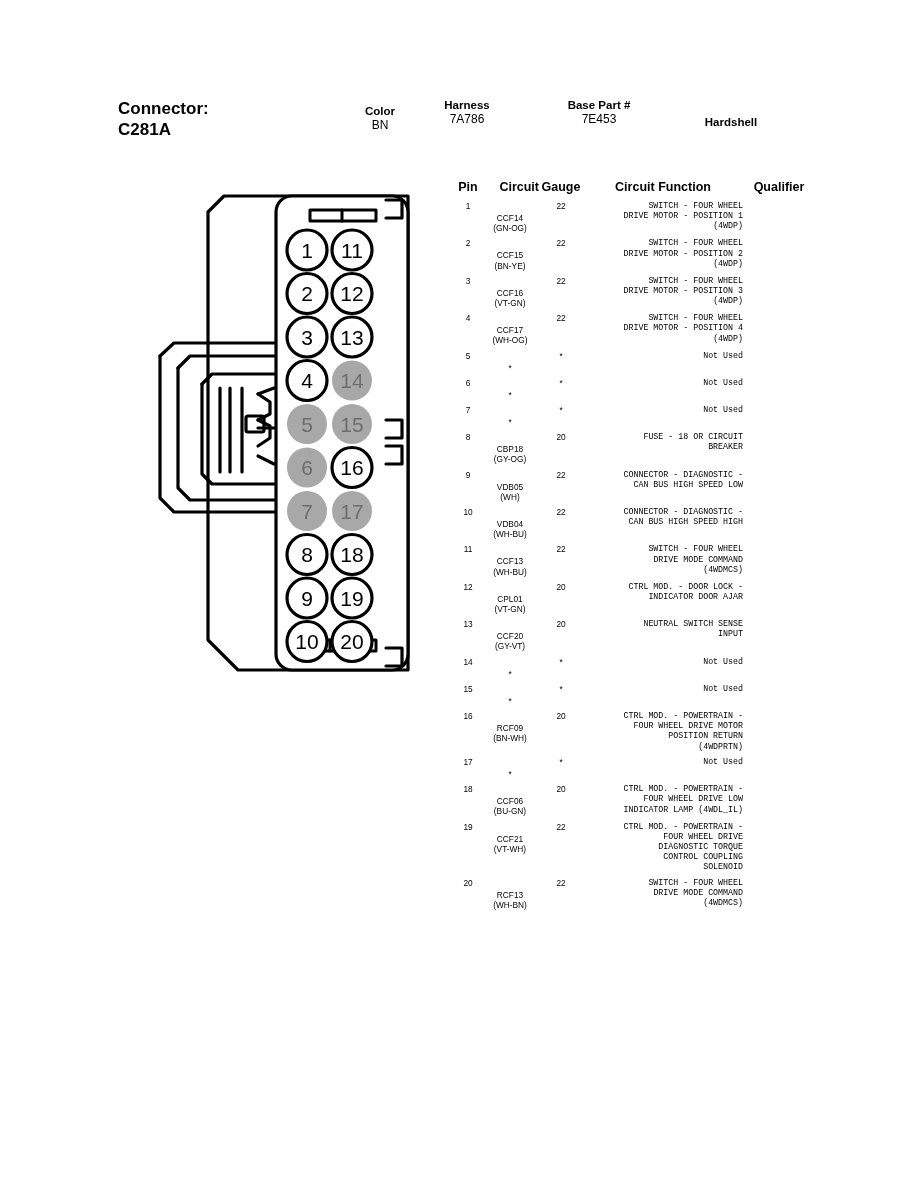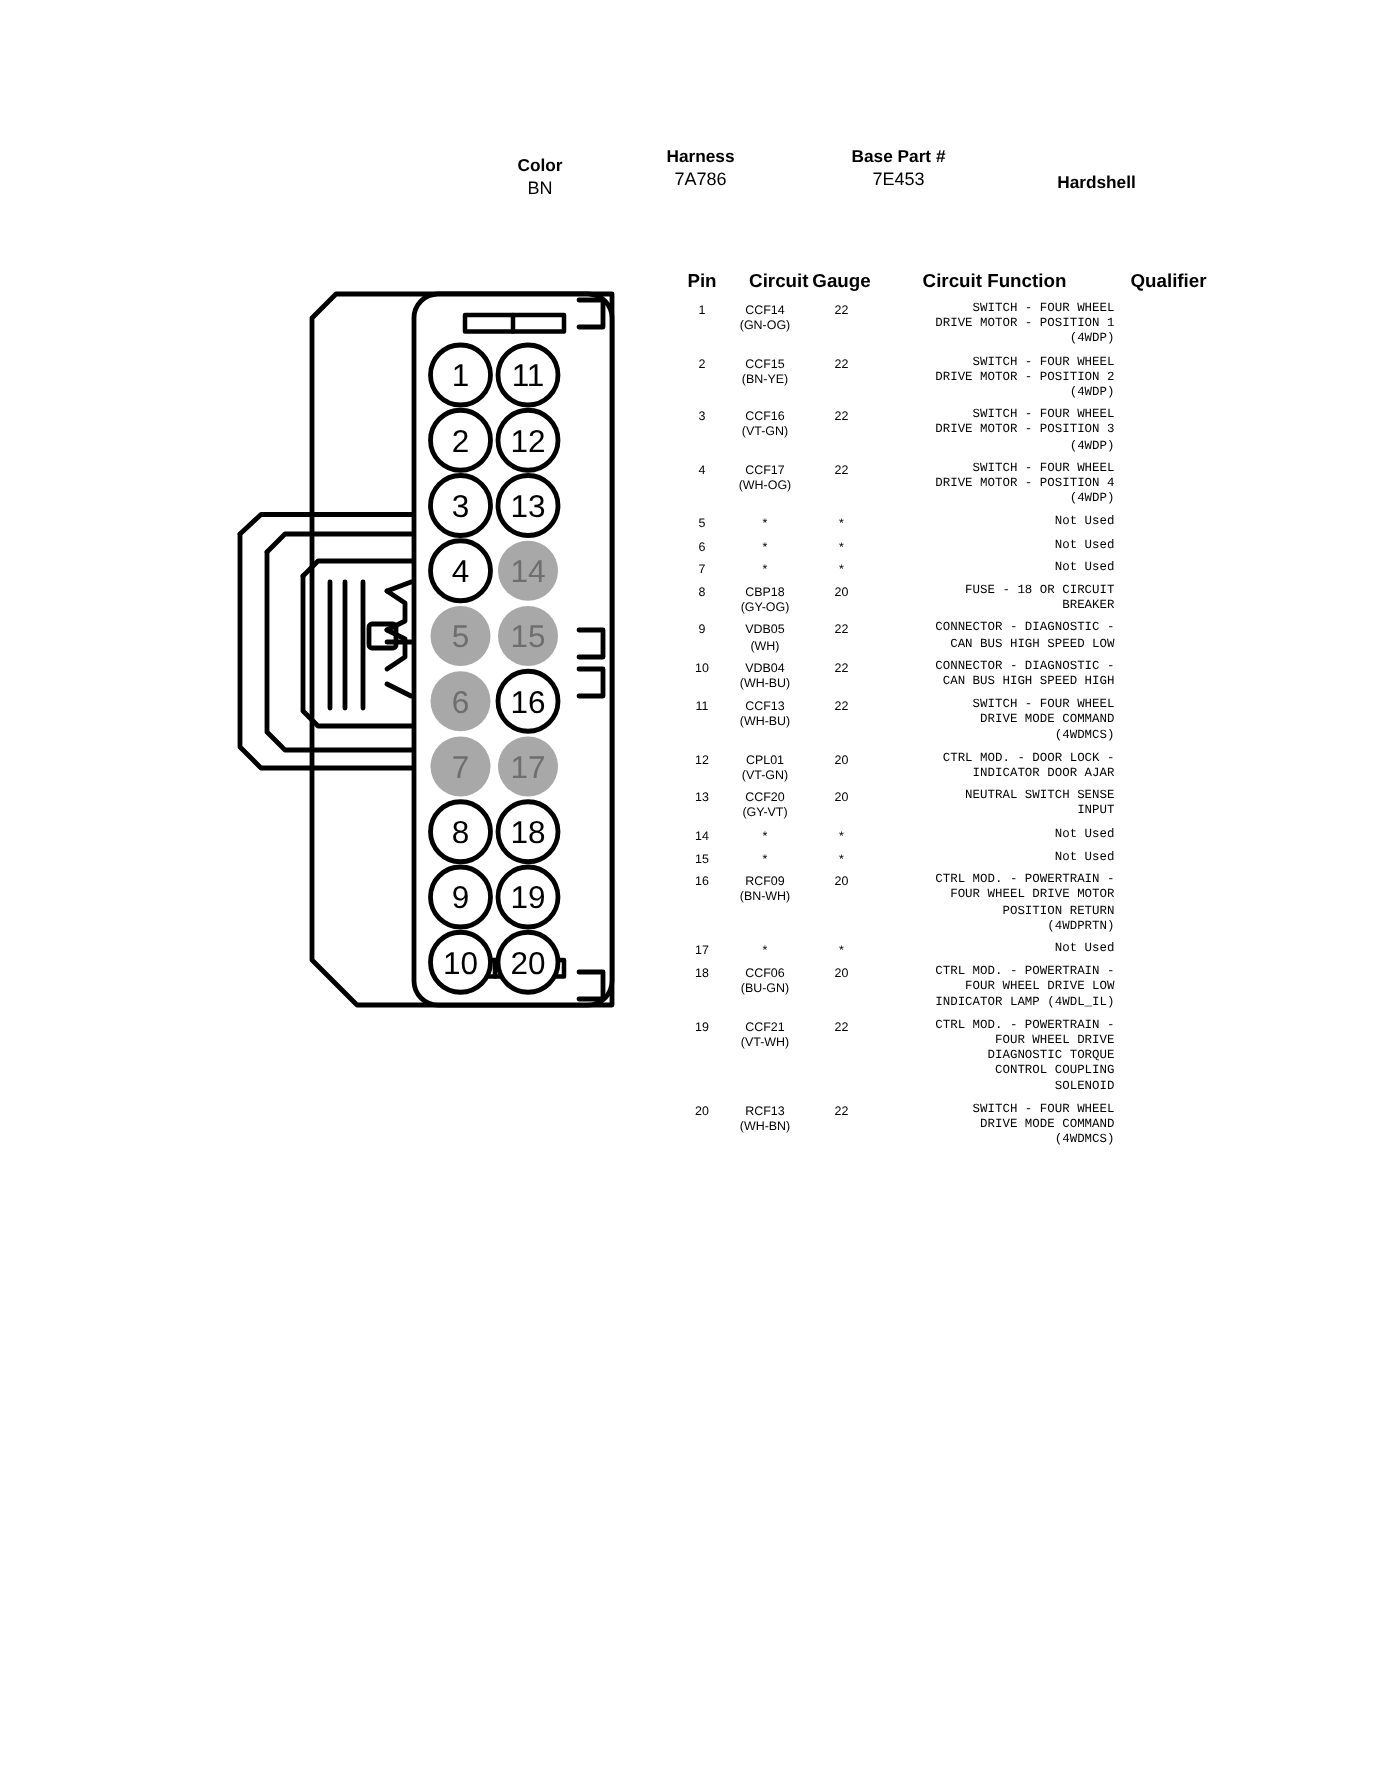--- a/index.html
+++ b/index.html
@@ -48,21 +48,21 @@
     font-size: 17px;
     font-weight: bold;
     line-height: 21px;
   }
   #connector-col .hdr-value {
     font-size: 17px;
     font-weight: bold;
     line-height: 21px;
   }
   #description-col { left: 228px; top: 0; width: 126px; }
-  #color-col       { left: 328px; top: 6px; width: 64px; }
+  #color-col       { left: 348px; top: 6px; width: 64px; }
   #harness-col     { left: 418px; top: 0; width: 98px; }
   #basepart-col    { left: 535px; top: 0; width: 128px; }
   #hardshell-col   { left: 676px; top: 17px; width: 110px; }
 
   
   #connector-figure {
     position: absolute;
     left: 150px;
     top: 188px;
     width: 280px;
@@ -101,29 +101,33 @@
   th.col-gauge    { width: 44px;  text-align: center; }
   th.col-function { width: 160px; text-align: center; }
   th.col-qual     { width: 72px;  text-align: center; }
 
   td.cell-pin      { text-align: center; }
   td.cell-circuit  { text-align: center; }
   td.cell-gauge    { text-align: center; }
   td.cell-function { text-align: right; padding-left: 4px; font-family: Liberation Mono, monospace; }
   td.cell-qual     { text-align: left; }
 
-  .circuit-name { display: block; }
+  .circuit-name { display: block; margin-top: 12px; }
   .circuit-color { display: block; }
   .fn-line { display: block; white-space: nowrap; }
 </style>
 </head>
 <body>
 
 <div id="header-band">
 
+  <div class="hdr-col" id="connector-col">
+    <div class="hdr-label">Connector:</div>
+    <div class="hdr-value">C281A</div>
+  </div>
 
 
   <div class="hdr-col" id="color-col">
     <div class="hdr-label">Color</div>
     <div class="hdr-value">BN</div>
   </div>
 
   <div class="hdr-col" id="harness-col">
     <div class="hdr-label">Harness</div>
     <div class="hdr-value">7A786</div>

